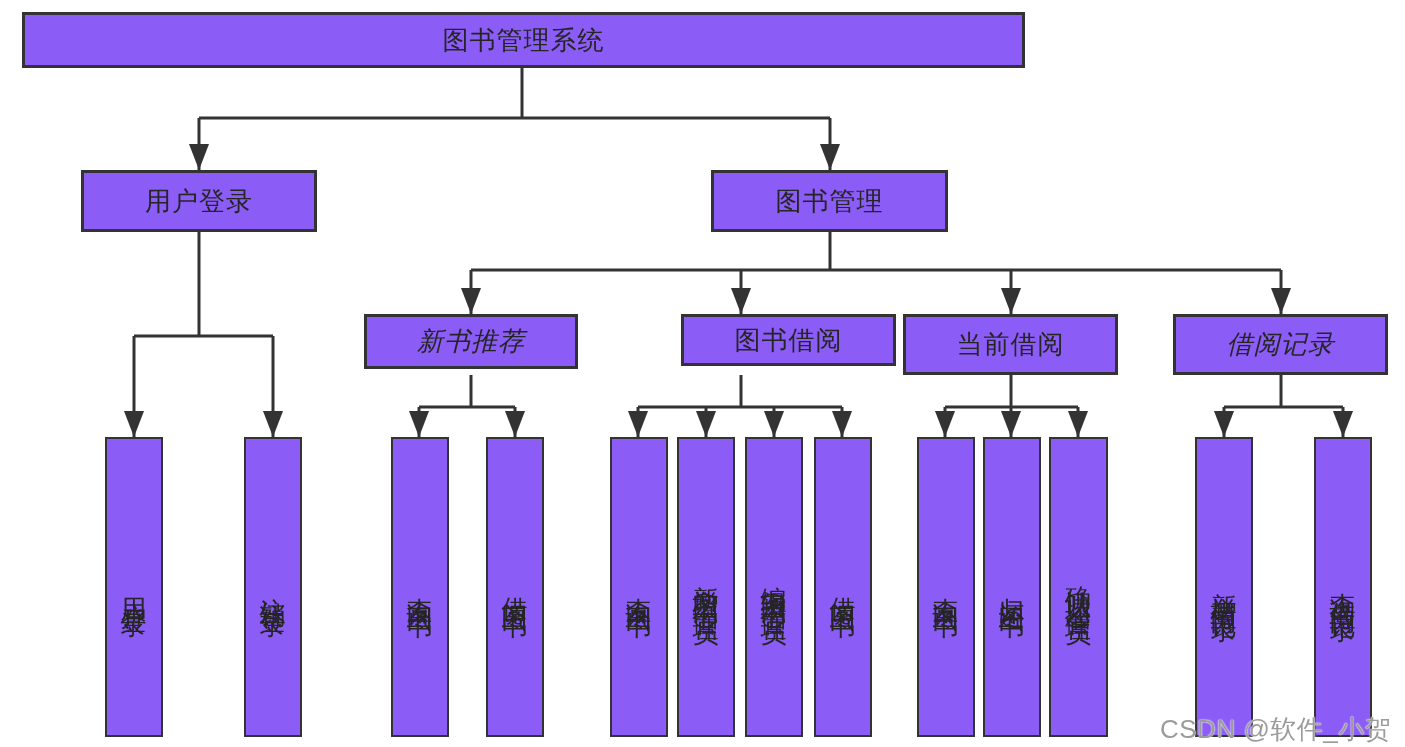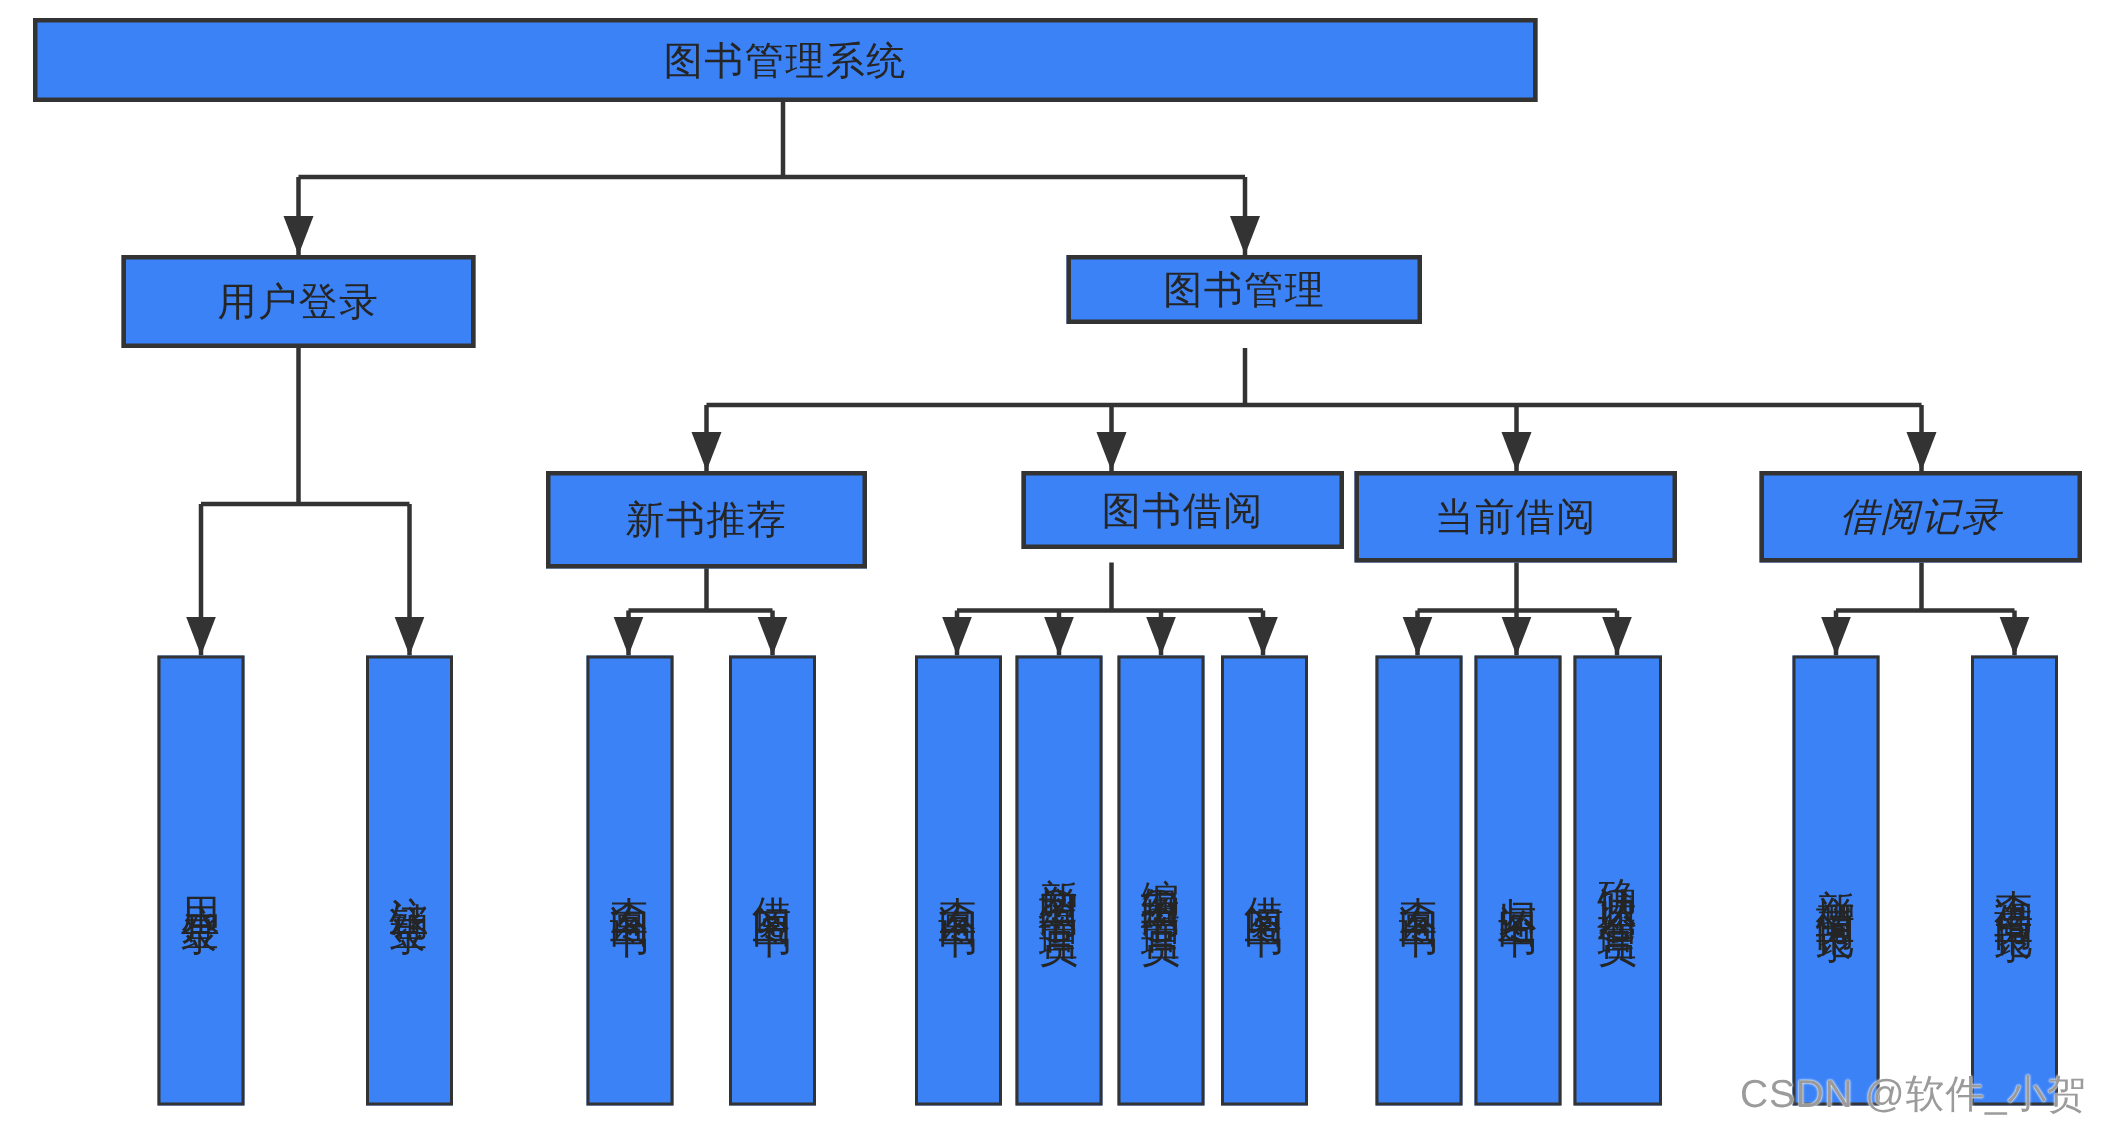--- a/index.html
+++ b/index.html
@@ -7,21 +7,21 @@
     position:relative;
     width:1405px;height:747px;
     background:#ffffff;
     font-family:"Liberation Sans","DejaVu Sans",sans-serif;
     overflow:hidden;
   }
   .wires{position:absolute;left:0;top:0;width:1405px;height:747px;}
   .node{
     position:absolute;
     box-sizing:border-box;
-    background:#3b82f6;
+    background:#8b5cf6;
     border:3px solid #333333;
     display:flex;align-items:center;justify-content:center;
     color:#252525;
     font-size:26px;
     letter-spacing:1px;
     white-space:nowrap;
   }
   .tall{
     border-width:2.5px;
     width:58px;height:300px;
@@ -99,25 +99,25 @@
     </g>
   </svg>
 
   <div class="node" style="left:22px;top:12px;width:1003px;height:56px;">
     <span>图书管理系统</span>
   </div>
 
   <div class="node" style="left:81px;top:170px;width:236px;height:62px;">
     <span>用户登录</span>
   </div>
-  <div class="node" style="left:711px;top:170px;width:237px;height:46px;">
+  <div class="node" style="left:711px;top:170px;width:237px;height:62px;">
     <span>图书管理</span>
   </div>
 
-  <div class="node" style="left:364px;top:314px;width:214px;height:65px;">
+  <div class="node" style="left:364px;top:314px;width:214px;height:55px;font-style:italic;">
     <span>新书推荐</span>
   </div>
   <div class="node" style="left:633px;top:314px;width:215px;height:52px;margin-left:48px;">
     <span>图书借阅</span>
   </div>
   <div class="node" style="left:903px;top:314px;width:215px;height:61px;">
     <span>当前借阅</span>
   </div>
   <div class="node" style="left:1173px;top:314px;width:215px;height:61px;font-style:italic;">
     <span>借阅记录</span>

